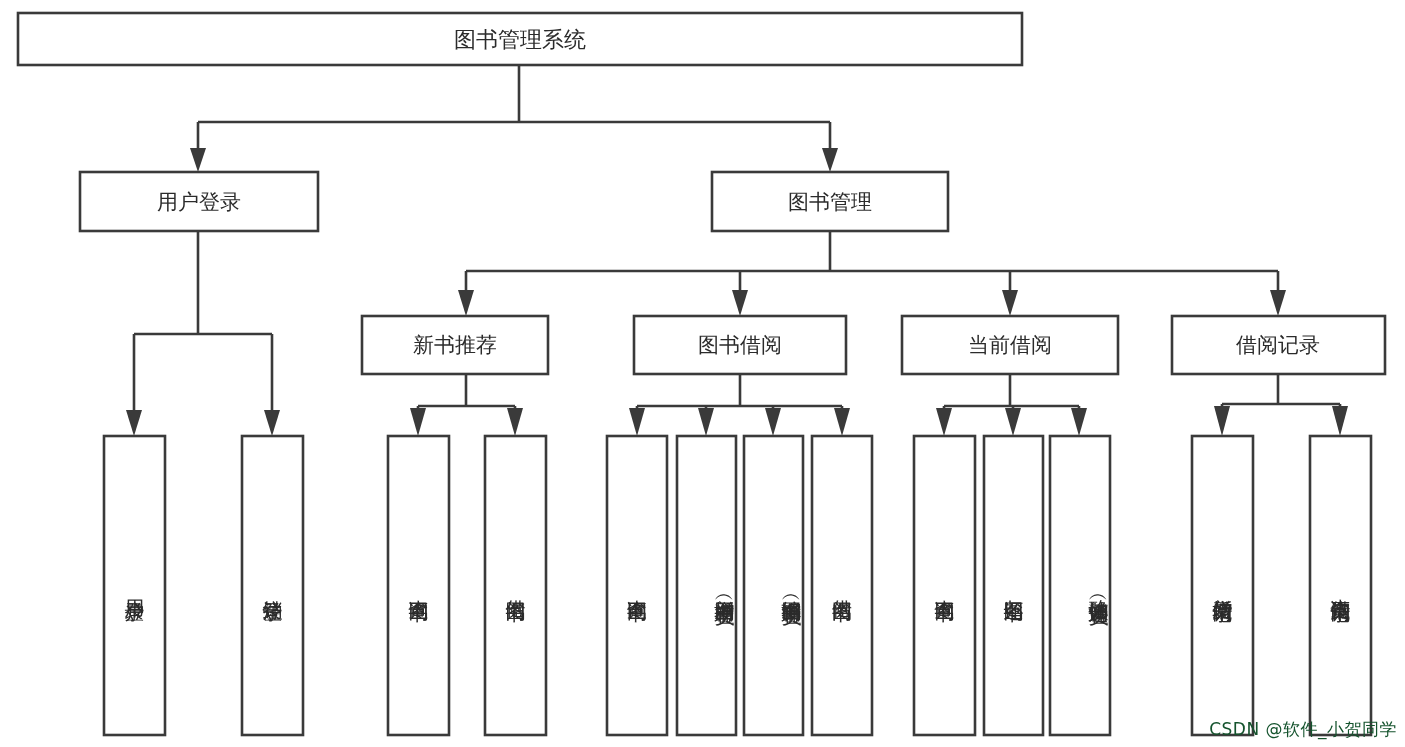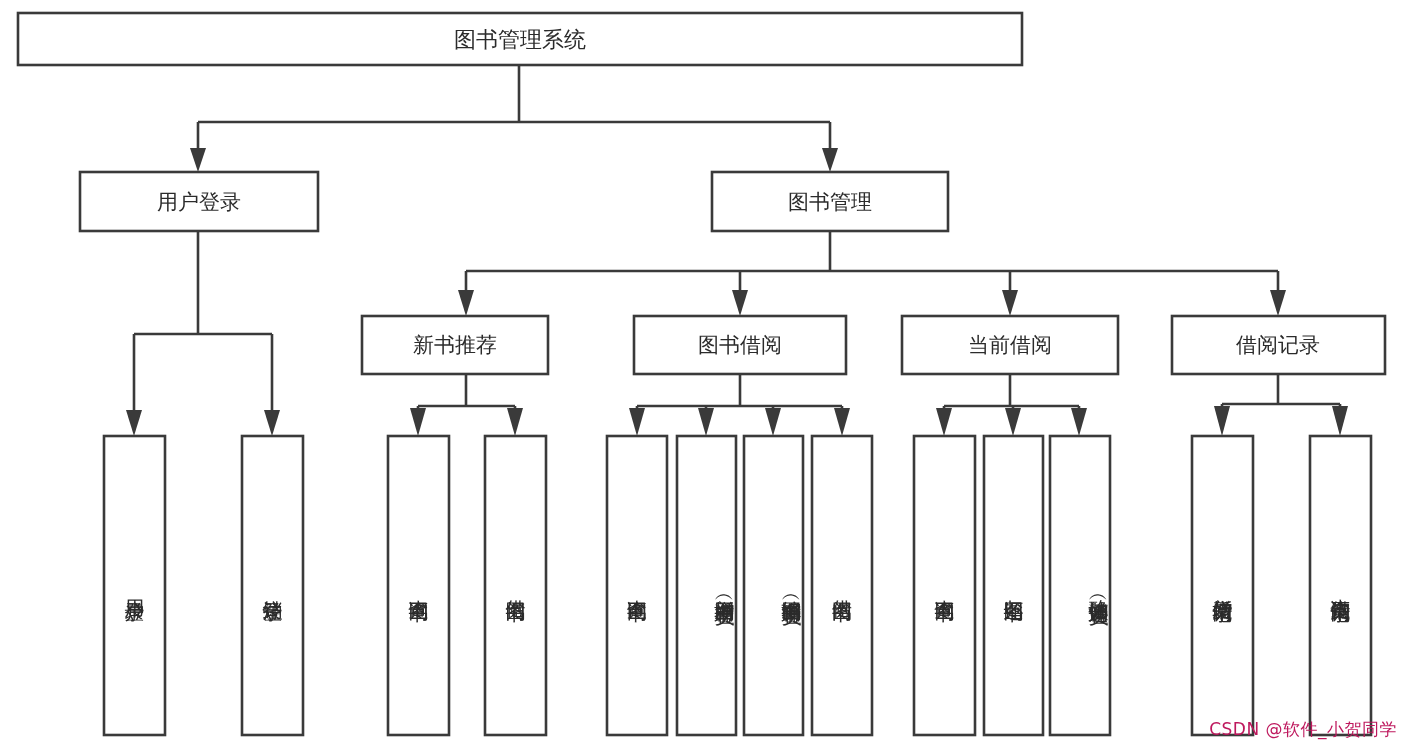--- a/index.html
+++ b/index.html
@@ -68,21 +68,21 @@
     letter-spacing: 1px;
     text-align: center;
     pointer-events: none;
   }
   #watermark {
     position: absolute;
     right: 8px;
     bottom: 6px;
     font-family: "DejaVu Sans", "Liberation Sans", sans-serif;
     font-size: 17px;
-    color: #be185d;
+    color: #14532d;
     white-space: nowrap;
     letter-spacing: 0.5px;
   }
 </style>
 </head>
 <body>
 
 <div id="diagram-root">
 
   <svg id="flow-svg" viewBox="0 0 1405 747">

